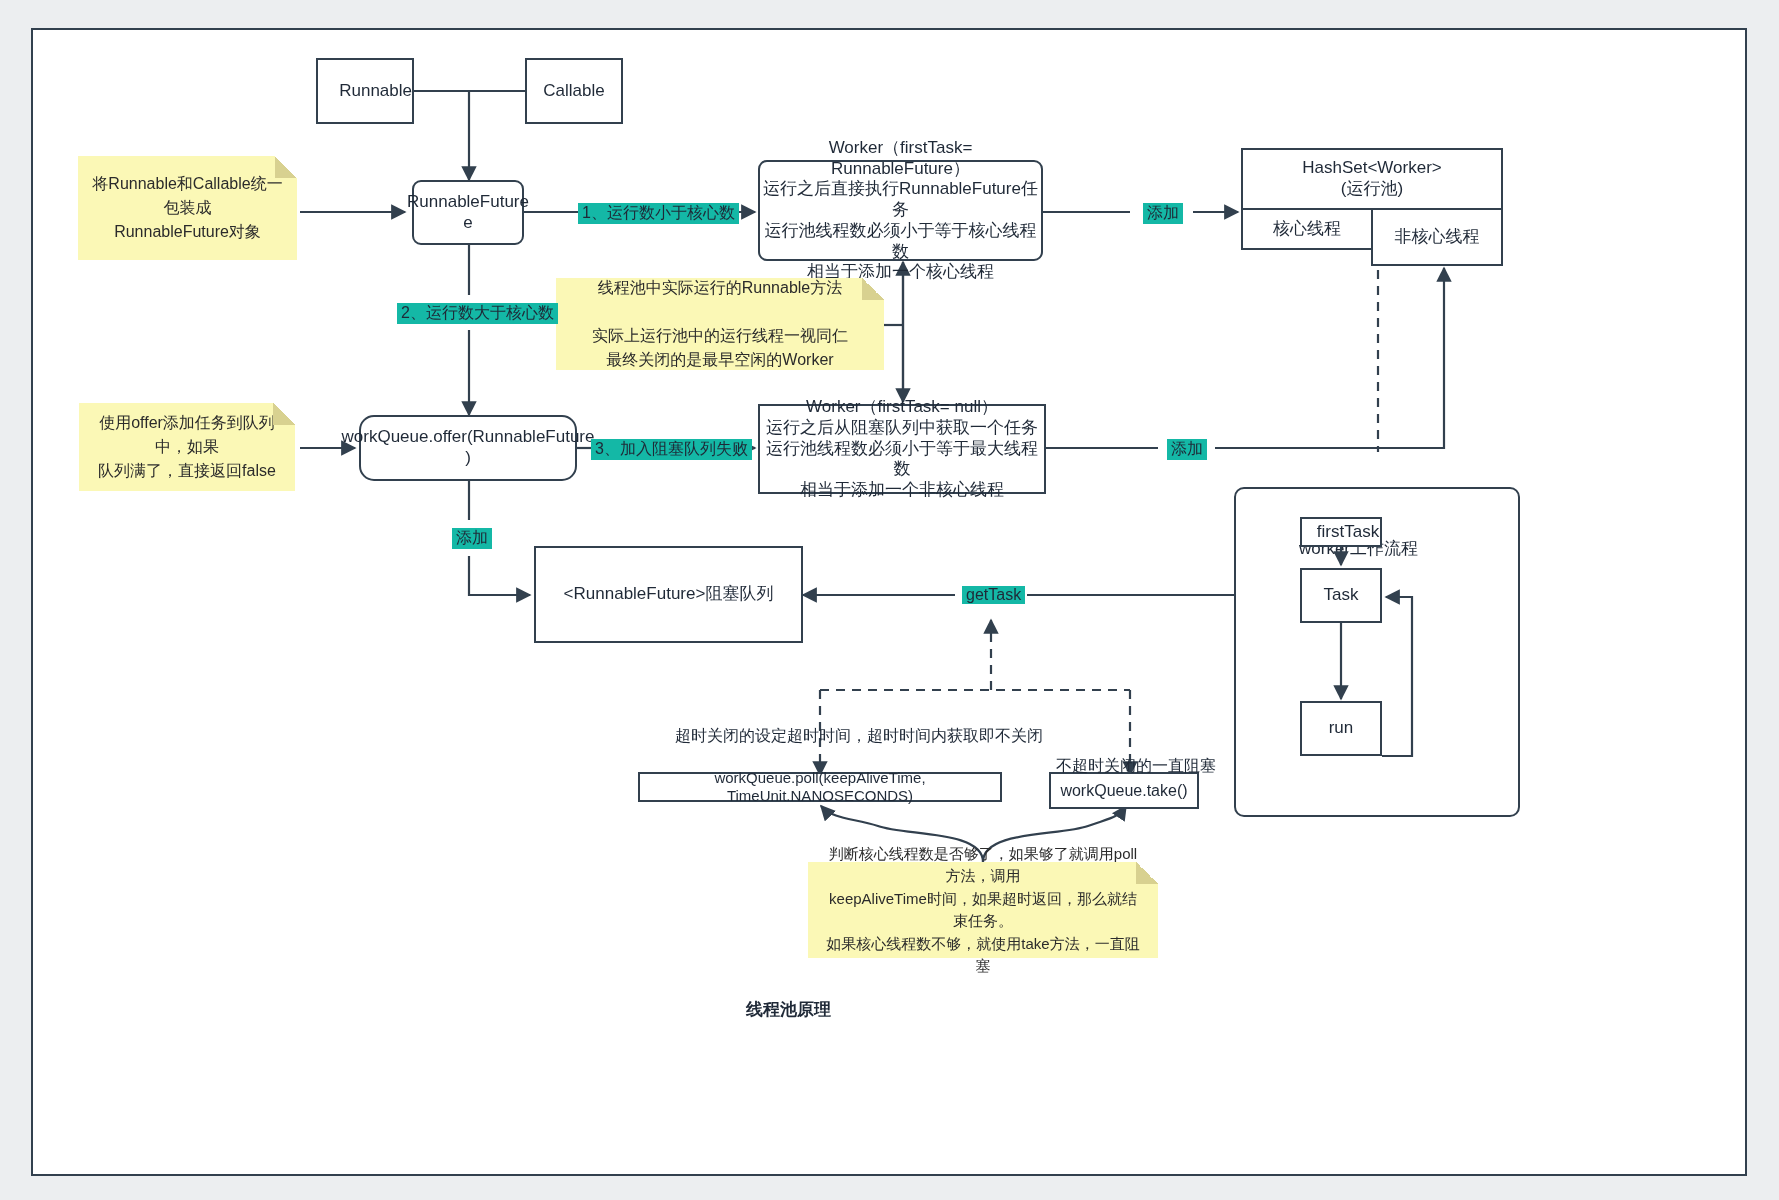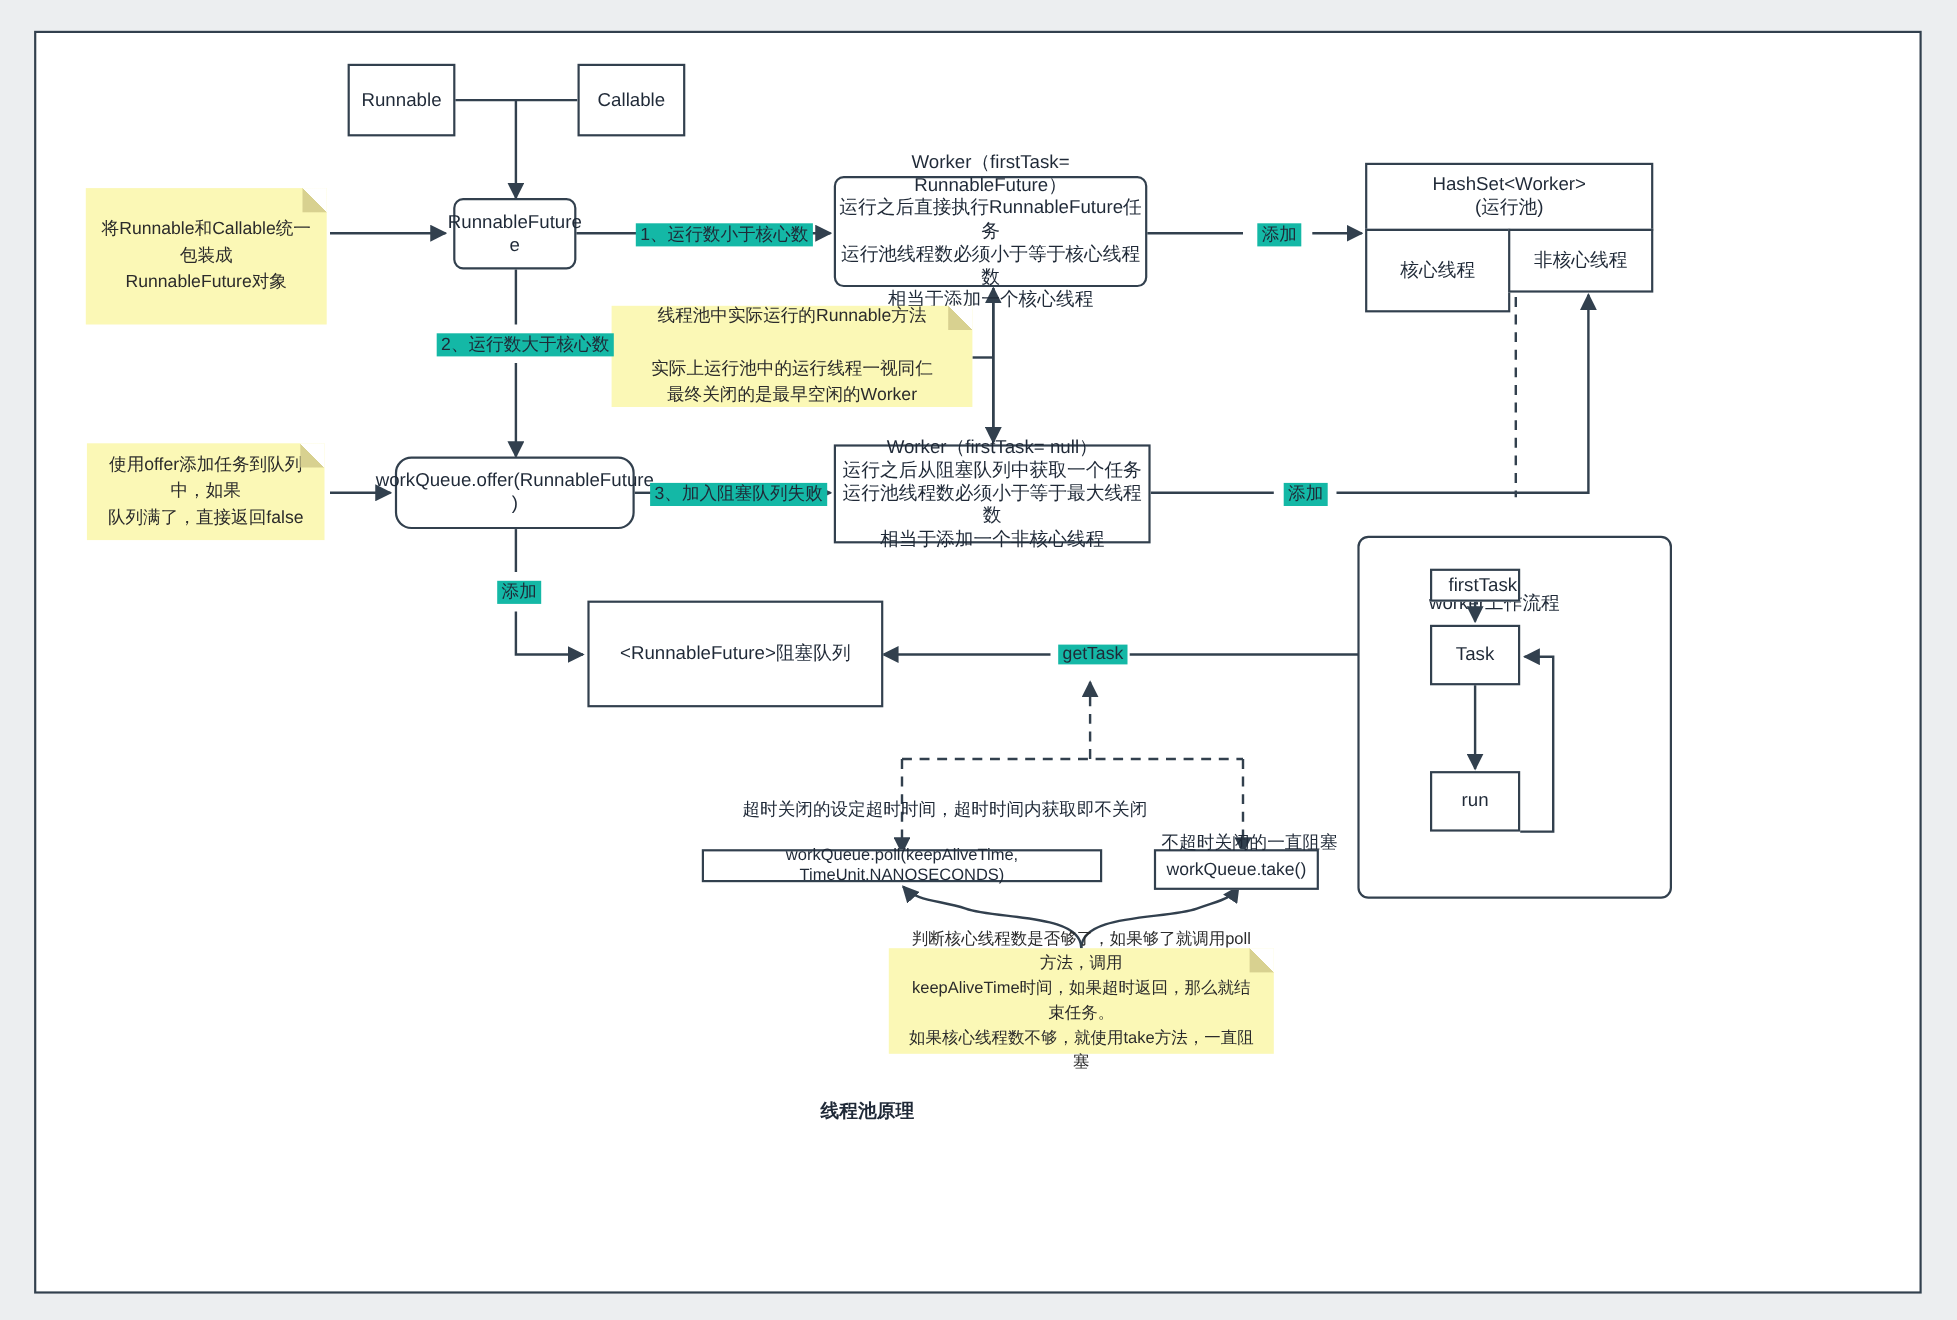--- a/index.html
+++ b/index.html
@@ -78,21 +78,21 @@
       <path d="M 820 690 L 820 775" marker-end="url(#arrow)"></path>
       <path d="M 1130 690 L 1130 775" marker-end="url(#arrow)"></path>
     </g>
 
     <g stroke="#32404e" stroke-width="2.2" fill="none">
       <path d="M 983 862 C 983 830, 905 836, 878 826 C 854 818, 834 820, 821 806" marker-end="url(#arrow)"></path>
       <path d="M 983 862 C 983 830, 1060 836, 1088 826 C 1110 818, 1118 818, 1126 806" marker-end="url(#arrow)"></path>
     </g>
   </svg>
 
-  <div class="node" style="left:316px;top:58px;width:98px;height:66px;">
+  <div class="node" style="left:316px;top:58px;width:98px;height:66px;justify-content:flex-end;">
     <span>Runnable</span>
   </div>
 
   <div class="node" style="left:525px;top:58px;width:98px;height:66px;">
     <span>Callable</span>
   </div>
 
   <div class="node rounded" style="left:412px;top:180px;width:112px;height:65px;">
     <span class="multi">RunnableFuture
 e</span>
@@ -118,21 +118,21 @@
     <span class="multi">Worker（firstTask= null）
 运行之后从阻塞队列中获取一个任务
 运行池线程数必须小于等于最大线程数
 相当于添加一个非核心线程</span>
   </div>
 
   <div class="node" style="left:1241px;top:148px;width:262px;height:62px;">
     <span class="multi">HashSet&lt;Worker&gt;
 (运行池)</span>
   </div>
-  <div class="node" style="left:1241px;top:208px;width:132px;height:76px;">
+  <div class="node" style="left:1241px;top:208px;width:132px;height:42px;">
     <span>核心线程</span>
   </div>
   <div class="node" style="left:1371px;top:208px;width:132px;height:58px;">
     <span>非核心线程</span>
   </div>
 
   <div class="panel" style="left:1234px;top:487px;width:286px;height:330px;"></div>
   <div class="panel-title" style="left:1299px;top:499px;">worker工作流程</div>
 
   <div class="node" style="left:1300px;top:517px;width:82px;height:30px;padding-left:14px;">
@@ -155,21 +155,21 @@
 
   <div class="node" style="left:638px;top:772px;width:364px;height:30px;font-size:15px;">
     <span class="multi">workQueue.poll(keepAliveTime,
 TimeUnit.NANOSECONDS)</span>
   </div>
 
   <div class="node" style="left:1049px;top:772px;width:150px;height:37px;font-size:16px;">
     <span>workQueue.take()</span>
   </div>
 
-  <div class="note" style="left:78px;top:171px;width:219px;height:124px;justify-content:flex-end;">
+  <div class="note" style="left:78px;top:156px;width:219px;height:104px;justify-content:flex-end;">
     <span class="fold"></span>
     <span class="multi">将Runnable和Callable统一包装成
 RunnableFuture对象</span>
   </div>
 
   <div class="note" style="left:79px;top:403px;width:216px;height:88px;">
     <span class="fold"></span>
     <span class="multi">使用offer添加任务到队列中，如果
 队列满了，直接返回false</span>
   </div>

